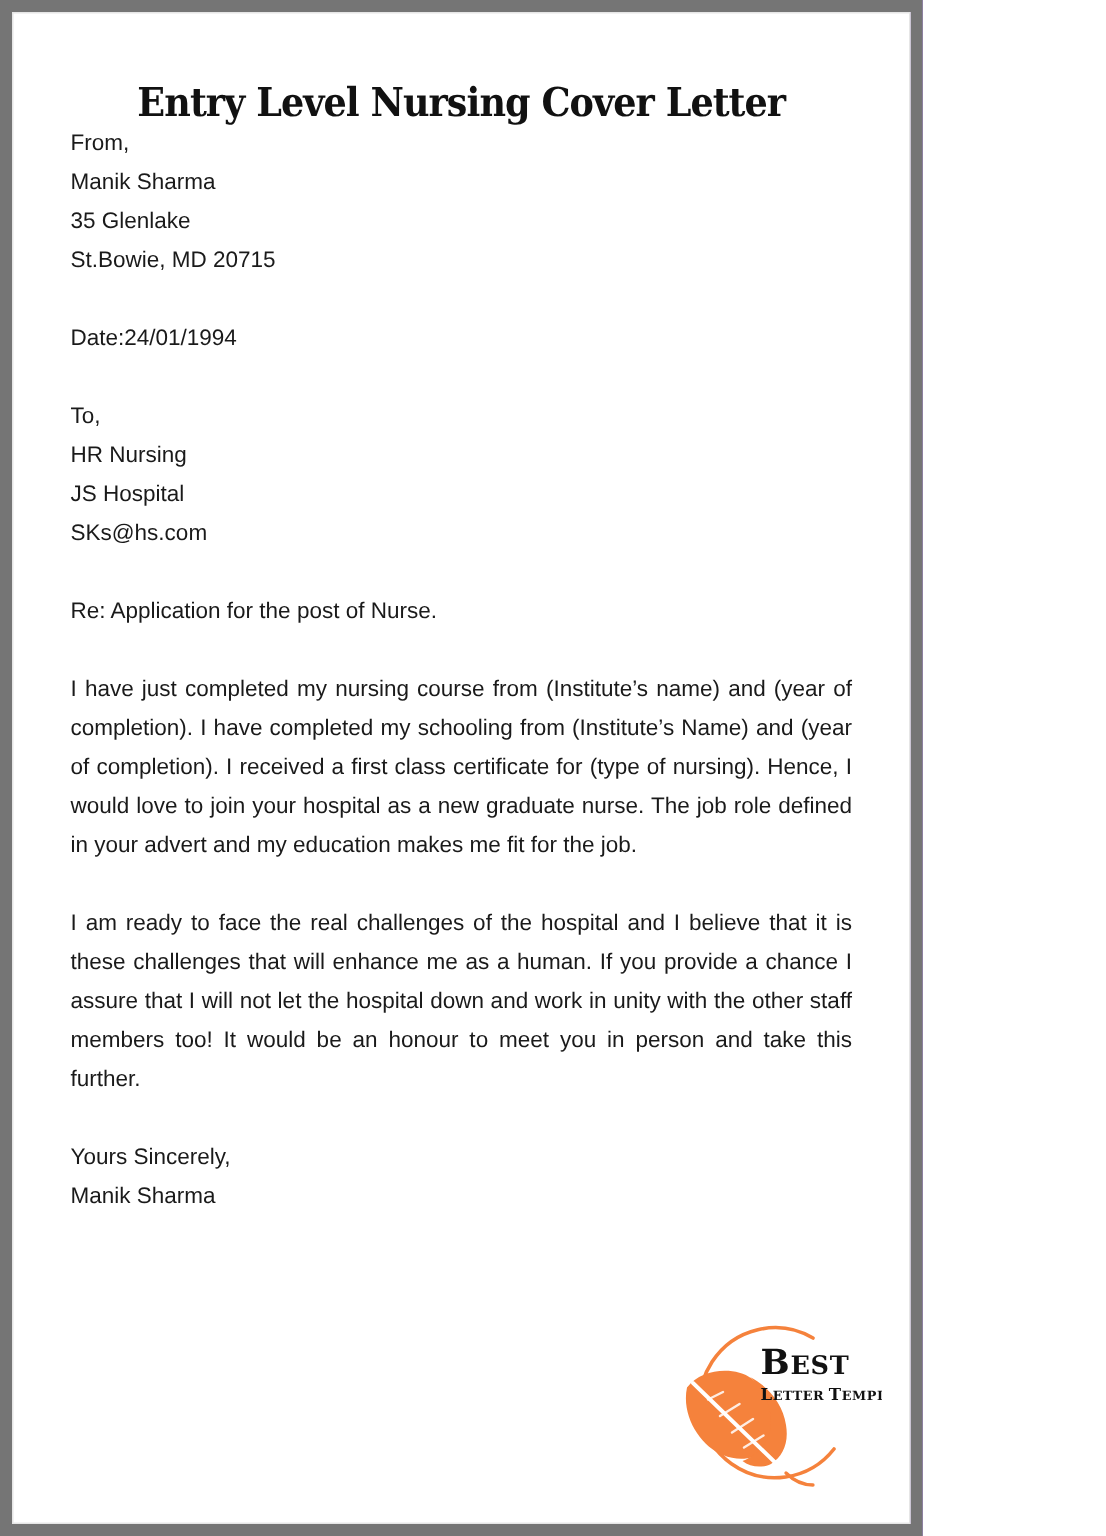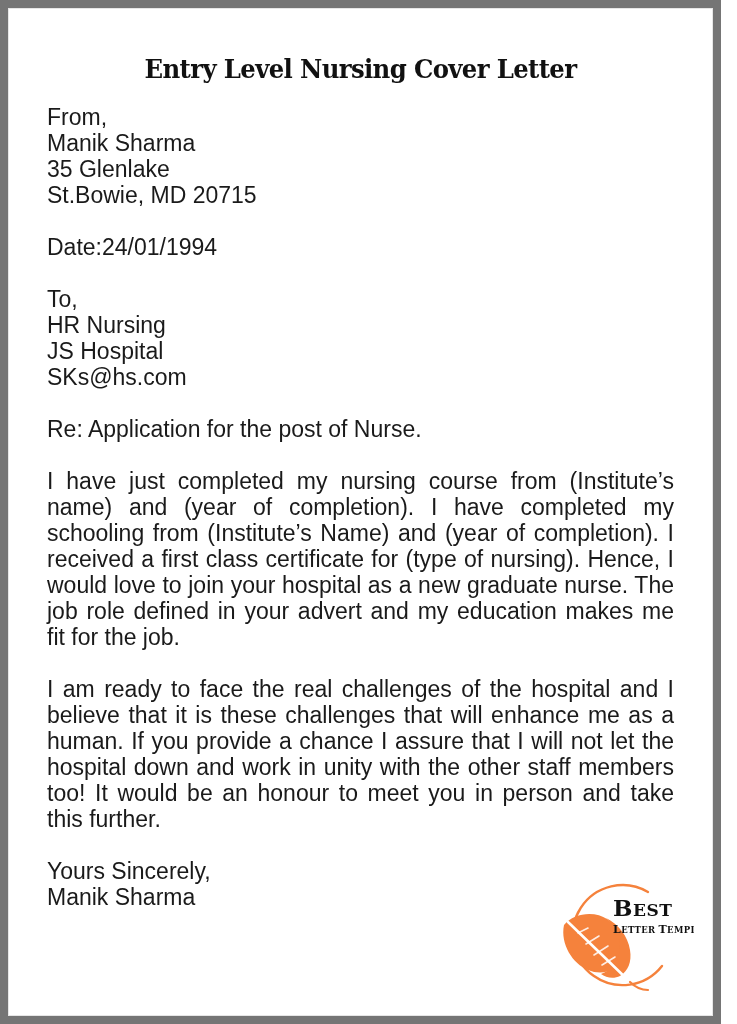--- a/index.html
+++ b/index.html
@@ -11,21 +11,21 @@
     width: 737px;
     height: 1024px;
     overflow: hidden;
     font-family: "Liberation Sans", sans-serif;
   }
 
   
   #page-frame {
     position: relative;
     box-sizing: border-box;
-    width: 721px;
+    width: 615px;
     height: 1024px;
     background: #4c1d95;
     border-left: 8px solid #757575;
     border-right: 8px solid #757575;
     border-top: 8px solid #757575;
     border-bottom: 8px solid #757575;
   }
   #page-inner {
     position: relative;
     box-sizing: border-box;
@@ -47,23 +47,22 @@
     letter-spacing: -0.7px;
     color: #111111;
     transform: scaleX(0.92);
     transform-origin: center center;
     line-height: 1.1;
     white-space: nowrap;
   }
 
   
   .letter {
-    margin-top: 21px;
     color: #1a1a1a;
-    font-size: 23px;
+    font-size: 15px;
     line-height: 26px;
   }
 
   .addr-block { margin: 0 0 26px 0; }
   .addr-line  { white-space: pre; }
 
   .date-line  { margin: 0 0 26px 0; }
 
   .subject-line { margin: 0 0 26px 0; }
 

